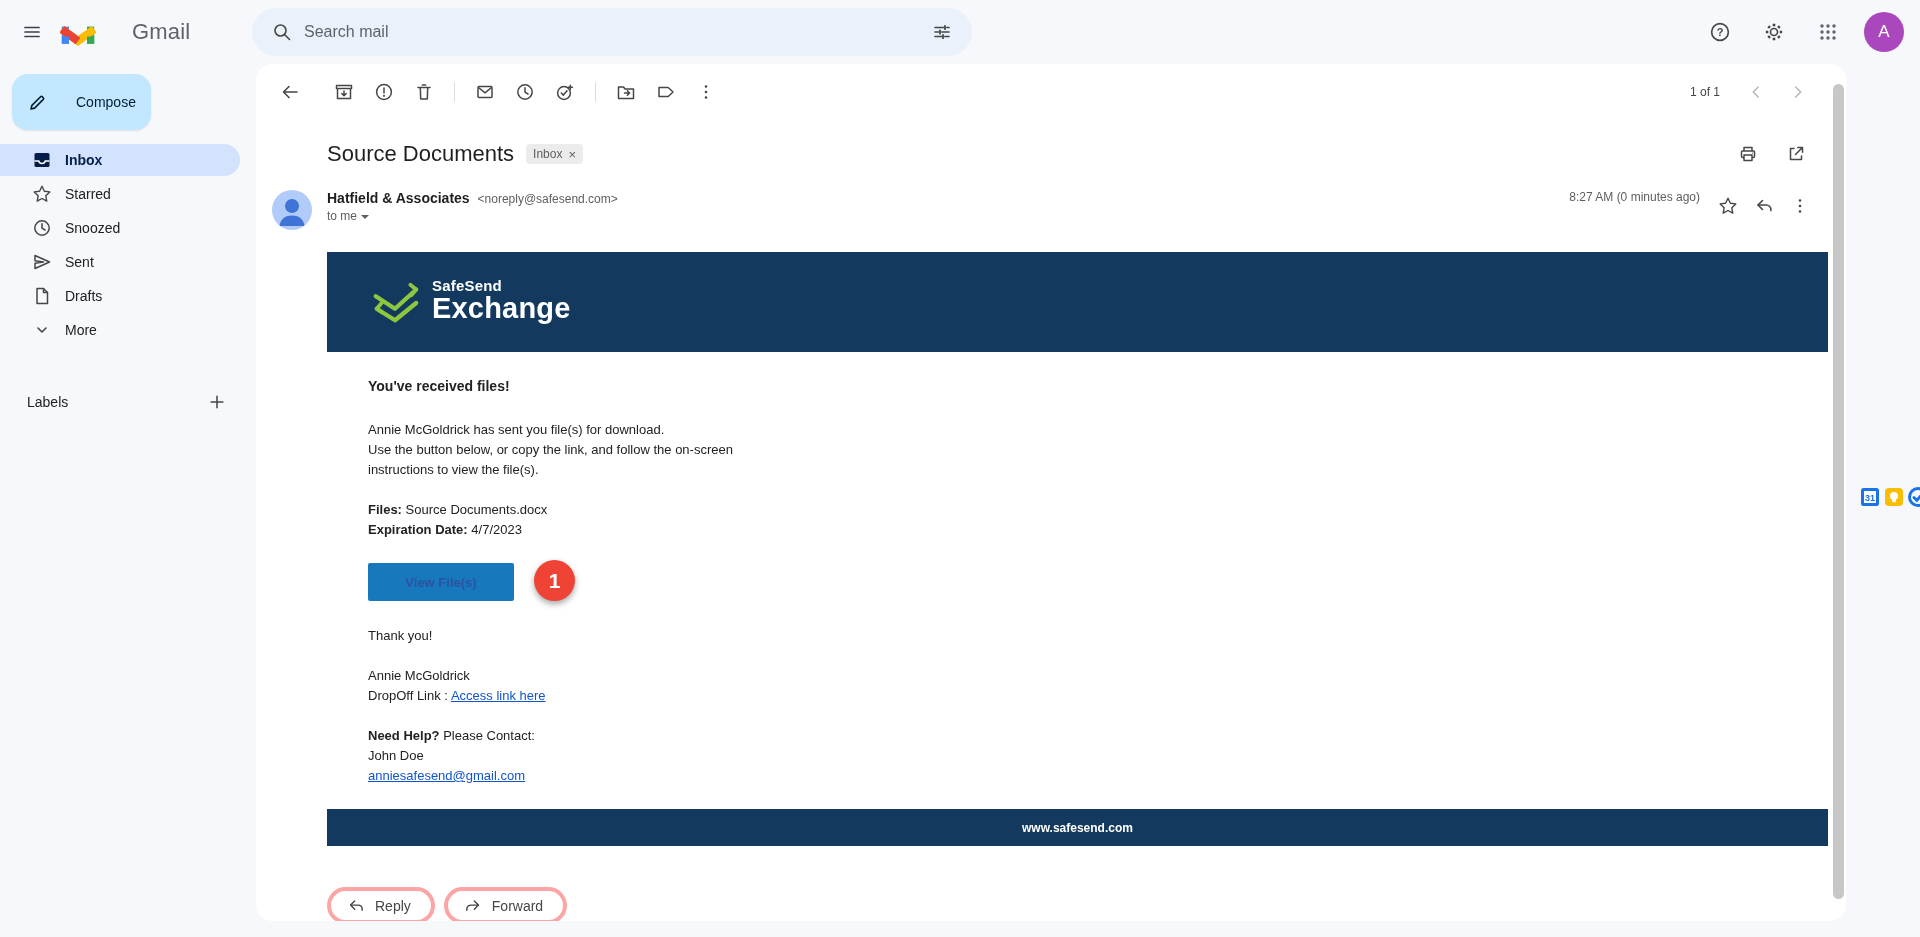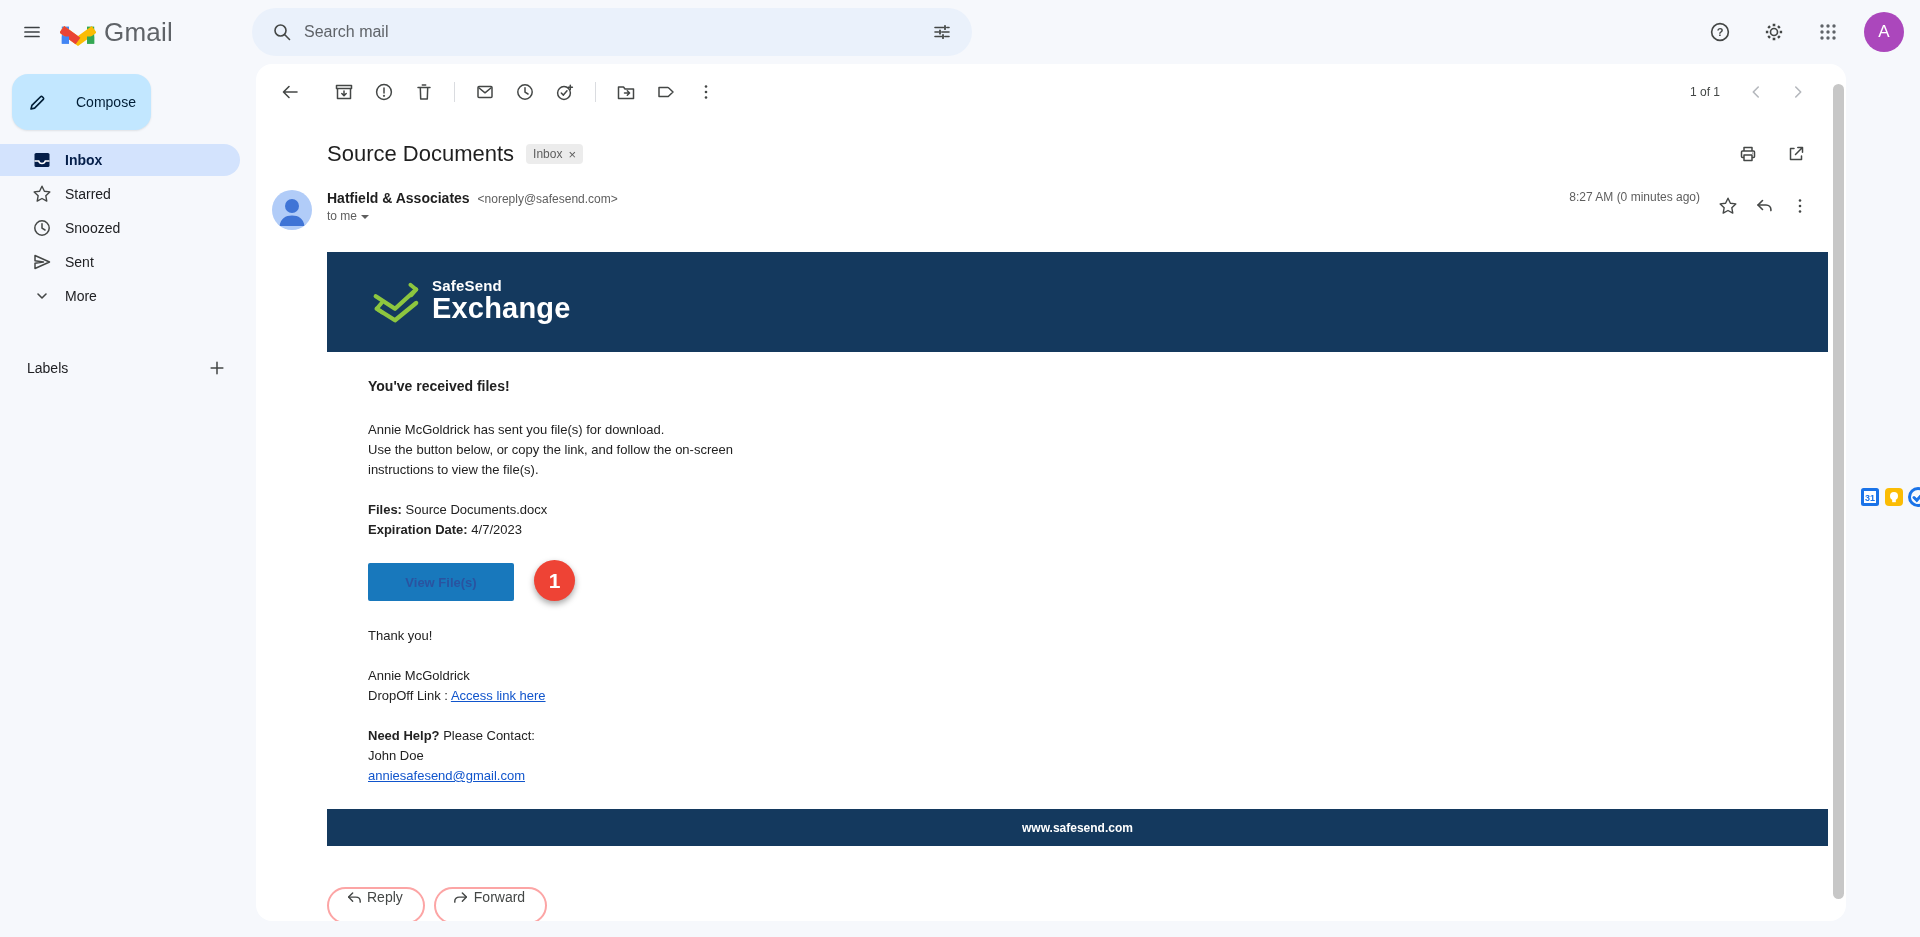--- a/index.html
+++ b/index.html
@@ -6,21 +6,21 @@
   html,body { width:1920px; height:937px; overflow:hidden; background:#f6f8fc;
     font-family:"Liberation Sans", sans-serif; color:#1f1f1f; }
   svg { display:block; }
   .ic { color:#444746; }
 
   
   .topbar { height:64px; display:flex; align-items:center; padding:0 16px 0 8px; }
   .iconbtn { width:48px; height:48px; border-radius:50%; display:flex; align-items:center;
     justify-content:center; cursor:pointer; background:transparent; border:none; }
   .gmail-logo { display:flex; align-items:center; gap:8px; margin-left:4px; width:150px; }
-  .gmail-word { font-size:26px; color:#5f6368; letter-spacing:.2px; }
+  .gmail-word { font-size:22px; color:#5f6368; letter-spacing:.2px;margin-left:28px; }
   .searchbar { margin-left:42px; width:720px; height:48px; background:#eaf1fb; border-radius:24px;
     display:flex; align-items:center; padding:0 8px; }
   .searchbar input { flex:1; border:none; outline:none; background:transparent; font-size:16px;
     color:#1f1f1f; font-family:"Liberation Sans",sans-serif; }
   .searchbar input::placeholder { color:#5f6368; }
   .topbar-right { margin-left:auto; display:flex; align-items:center; gap:6px; }
   .avatar { width:40px; height:40px; border-radius:50%; background:#ab47bc; color:#fff;
     display:flex; align-items:center; justify-content:center; font-size:17px; margin-left:6px; cursor:pointer;}
 
   
@@ -86,22 +86,22 @@
   .badge { position:absolute; left:166px; top:-3px; width:41px; height:41px; border-radius:50%;
     background:#ee4335; color:#fff; font-size:21px; font-weight:bold; display:flex; align-items:center;
     justify-content:center; box-shadow:0 3px 6px rgba(0,0,0,.35); }
   .gap20 { height:20px; }
   a.lnk { color:#1155cc; text-decoration:underline; cursor:pointer; }
   .sitefooter { margin-top:23px; height:37px; background:#14395e; display:flex; align-items:center;
     justify-content:center; }
   .sitefooter span { color:#fff; font-size:12px; font-weight:bold; }
 
   .actions { margin:41px 0 0 71px; display:flex; gap:9px; }
-  .pillbtn { height:37px; border:2px solid #fca5a5; border-radius:19px; background:#fff; display:flex;
-    align-items:flex-start; gap:4px; padding:0 20px 0 16px; font-size:14px; font-weight:500; color:#444746;
+  .pillbtn { height:37px; border:4px solid #fca5a5; border-radius:19px; background:#fff; display:flex;
+    align-items:center; gap:10px; padding:0 20px 0 16px; font-size:14px; font-weight:500; color:#444746;
     cursor:pointer; font-family:"Liberation Sans",sans-serif; }
 
   .scrollthumb { position:absolute; right:2px; top:20px; width:11px; height:815px; background:#c7c7c7;
     border-radius:6px; cursor:pointer; }
 
   
   .rail { width:62px; flex:none; display:flex; flex-direction:row; align-items:center; padding-top:8px; }
   .railbtn { width:40px; height:40px; display:flex; align-items:center; justify-content:center;
     cursor:pointer; background:none; border:none; margin-bottom:16px; }
   .raildiv { width:28px; height:1px; background:#dadce0; margin:4px 0 14px; }
@@ -203,20 +203,27 @@
         </svg>
       <span>Snoozed</span>
     </div>
     <div class="navitem">
       <svg class="ic" width="20" height="20" viewBox="0 0 20 20" fill="none" stroke="#444746" stroke-width="1.5" stroke-linejoin="round">
           <path d="M3 16.5v-5.2l8.5-1.3L3 8.7V3.5L17.5 10z"></path>
         </svg>
       <span>Sent</span>
     </div>
     <div class="navitem">
+      <svg class="ic" width="20" height="20" viewBox="0 0 20 20" fill="none" stroke="#444746" stroke-width="1.5" stroke-linejoin="round">
+          <path d="M5 2.5h6.5l4 4v11H5z"></path>
+          <path d="M11.5 2.5v4h4"></path>
+        </svg>
+      <span>Drafts</span>
+    </div>
+    <div class="navitem">
       <svg class="ic" width="20" height="20" viewBox="0 0 20 20" fill="none" stroke="#444746" stroke-width="1.6" stroke-linecap="round" stroke-linejoin="round">
           <path d="M6 8l4 4 4-4"></path>
         </svg>
       <span>More</span>
     </div>
 
     <div class="labels-row">
       <span class="t">Labels</span>
       <button class="iconbtn" style="width:32px;height:32px;">
         <svg class="ic" width="18" height="18" viewBox="0 0 20 20" stroke="#444746" stroke-width="1.7" stroke-linecap="round">

